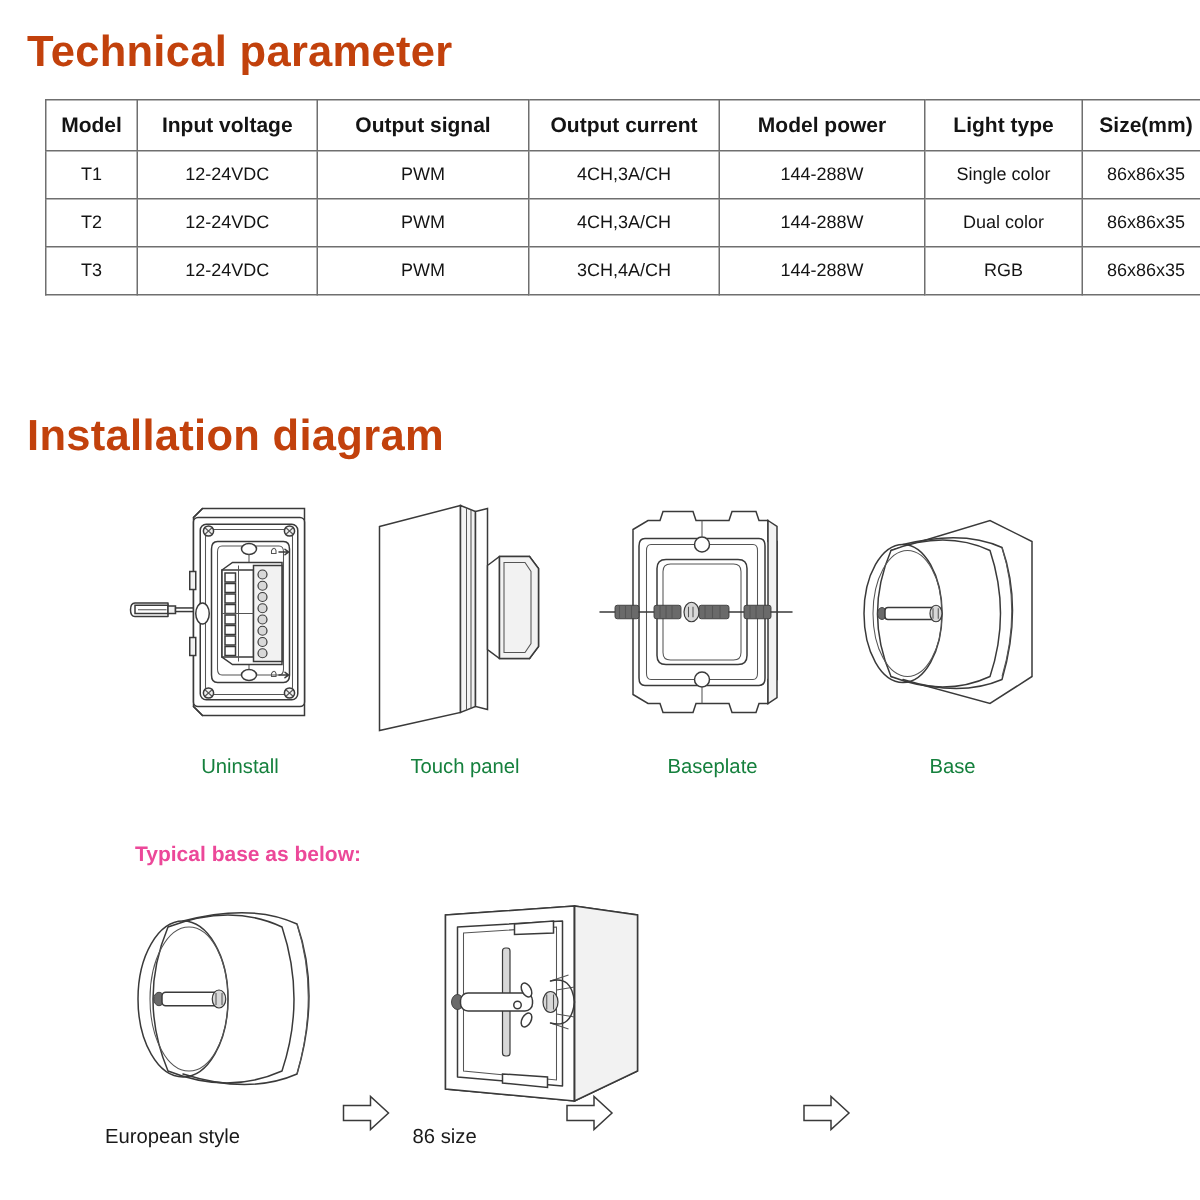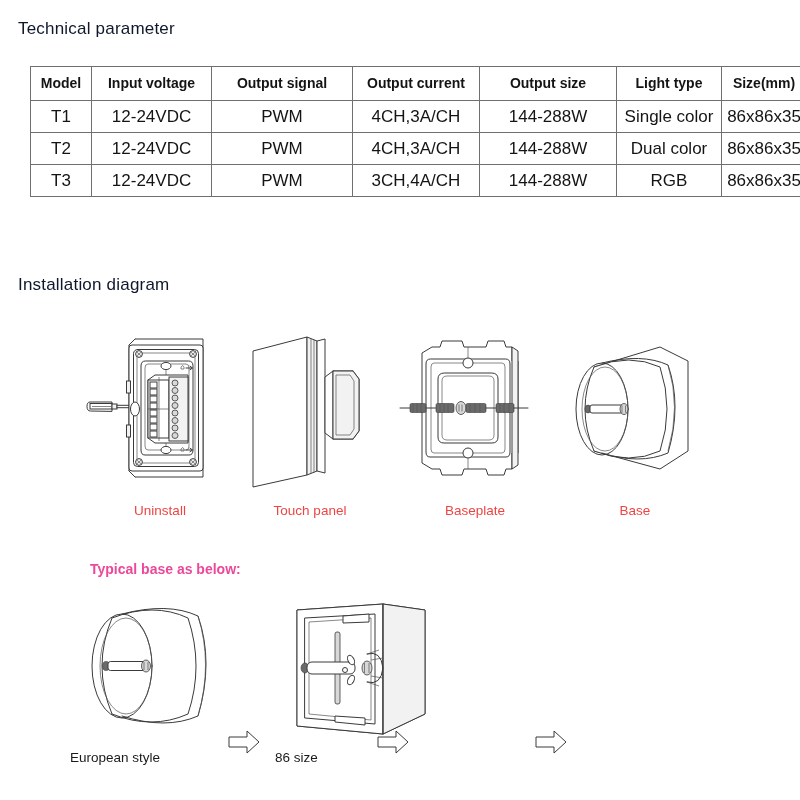--- a/index.html
+++ b/index.html
@@ -12,23 +12,23 @@
     height: 800px;
     position: relative;
     font-family: "Liberation Sans", sans-serif;
     color: #1a1a1a;
     overflow: hidden;
   }
 
   
   .section-heading {
     position: absolute;
-    font-size: 17px;
-    font-weight: normal;
-    color: #0f172a;
+    font-size: 29px;
+    font-weight: bold;
+    color: #c2410c;
     letter-spacing: 0.2px;
     white-space: nowrap;
   }
   #heading-technical { left: 18px; top: 19px; }
   #heading-installation { left: 18px; top: 275px; }
 
   
   #spec-table-wrap {
     position: absolute;
     left: 0;
@@ -38,21 +38,21 @@
   }
   table.spec-table {
     border-collapse: collapse;
     width: 100%;
     table-layout: fixed;
   }
   table.spec-table th,
   table.spec-table td {
     border: 1px solid #6f6f6f;
     text-align: center;
-    font-size: 17px;
+    font-size: 12px;
     color: #141414;
     padding: 0;
     height: 31px;
     line-height: 31px;
     white-space: nowrap;
     overflow: hidden;
   }
   table.spec-table th {
     font-weight: bold;
     font-size: 14px;
@@ -88,21 +88,21 @@
     width: 150px;
     height: 175px;
   }
   .stage .caption {
     position: absolute;
     left: 0;
     top: 178px;
     width: 150px;
     text-align: center;
     font-size: 13.5px;
-    color: #ef4444;
+    color: #15803d;
     white-space: nowrap;
   }
   #stage-uninstall  { left: 85px; }
   #stage-touchpanel { left: 235px; }
   #stage-baseplate  { left: 400px; }
   #stage-base       { left: 560px; }
 
   .arrow {
     position: absolute;
     top: 404px;
@@ -168,21 +168,21 @@
 <div class="section-heading" id="heading-technical">Technical parameter</div>
 
 <div id="spec-table-wrap">
   <table class="spec-table">
     <thead>
       <tr>
         <th class="col-model">Model</th>
         <th class="col-voltage">Input voltage</th>
         <th class="col-signal">Output signal</th>
         <th class="col-current">Output current</th>
-        <th class="col-power">Output size</th>
+        <th class="col-power">Model power</th>
         <th class="col-lighttype">Light type</th>
         <th class="col-size">Size(mm)</th>
       </tr>
     </thead>
     <tbody>
       <tr>
         <td>T1</td>
         <td>12-24VDC</td>
         <td>PWM</td>
         <td>4CH,3A/CH</td>

